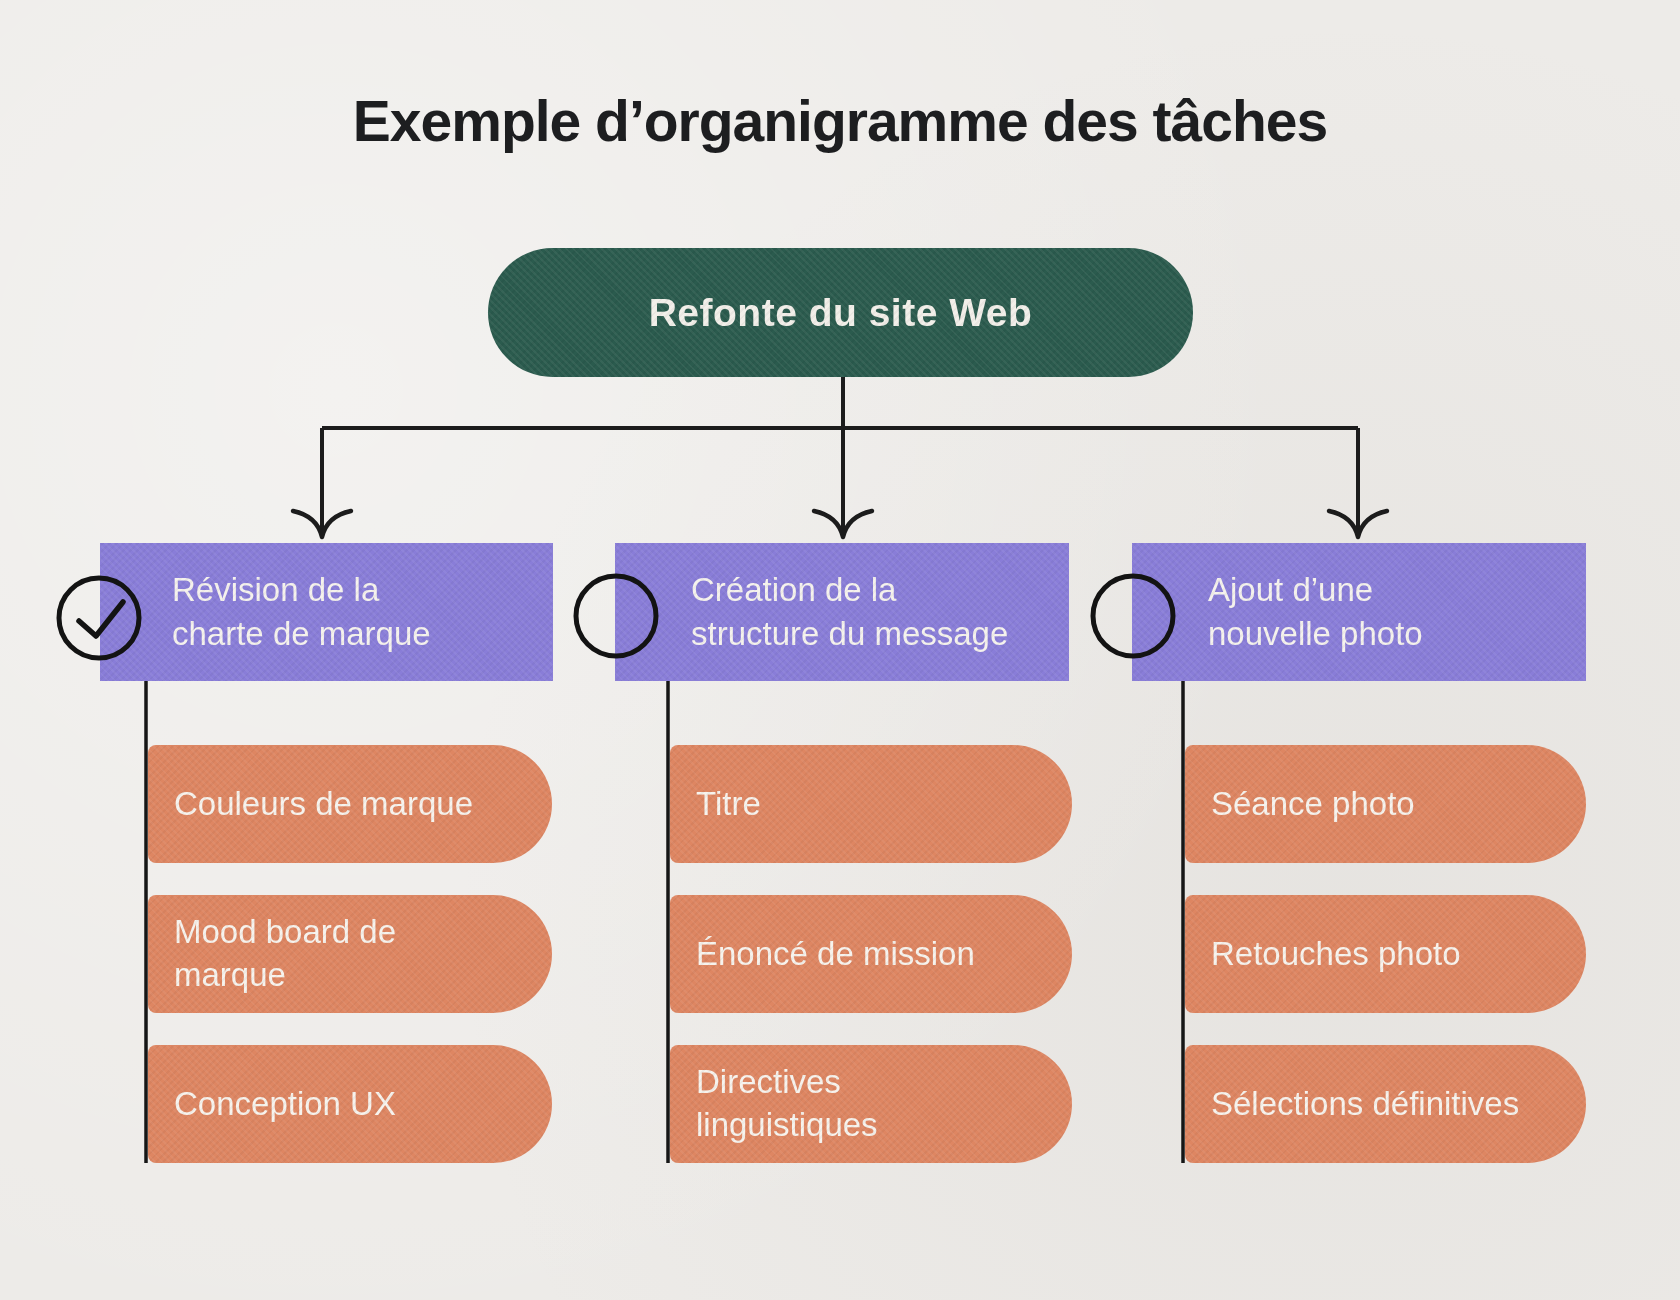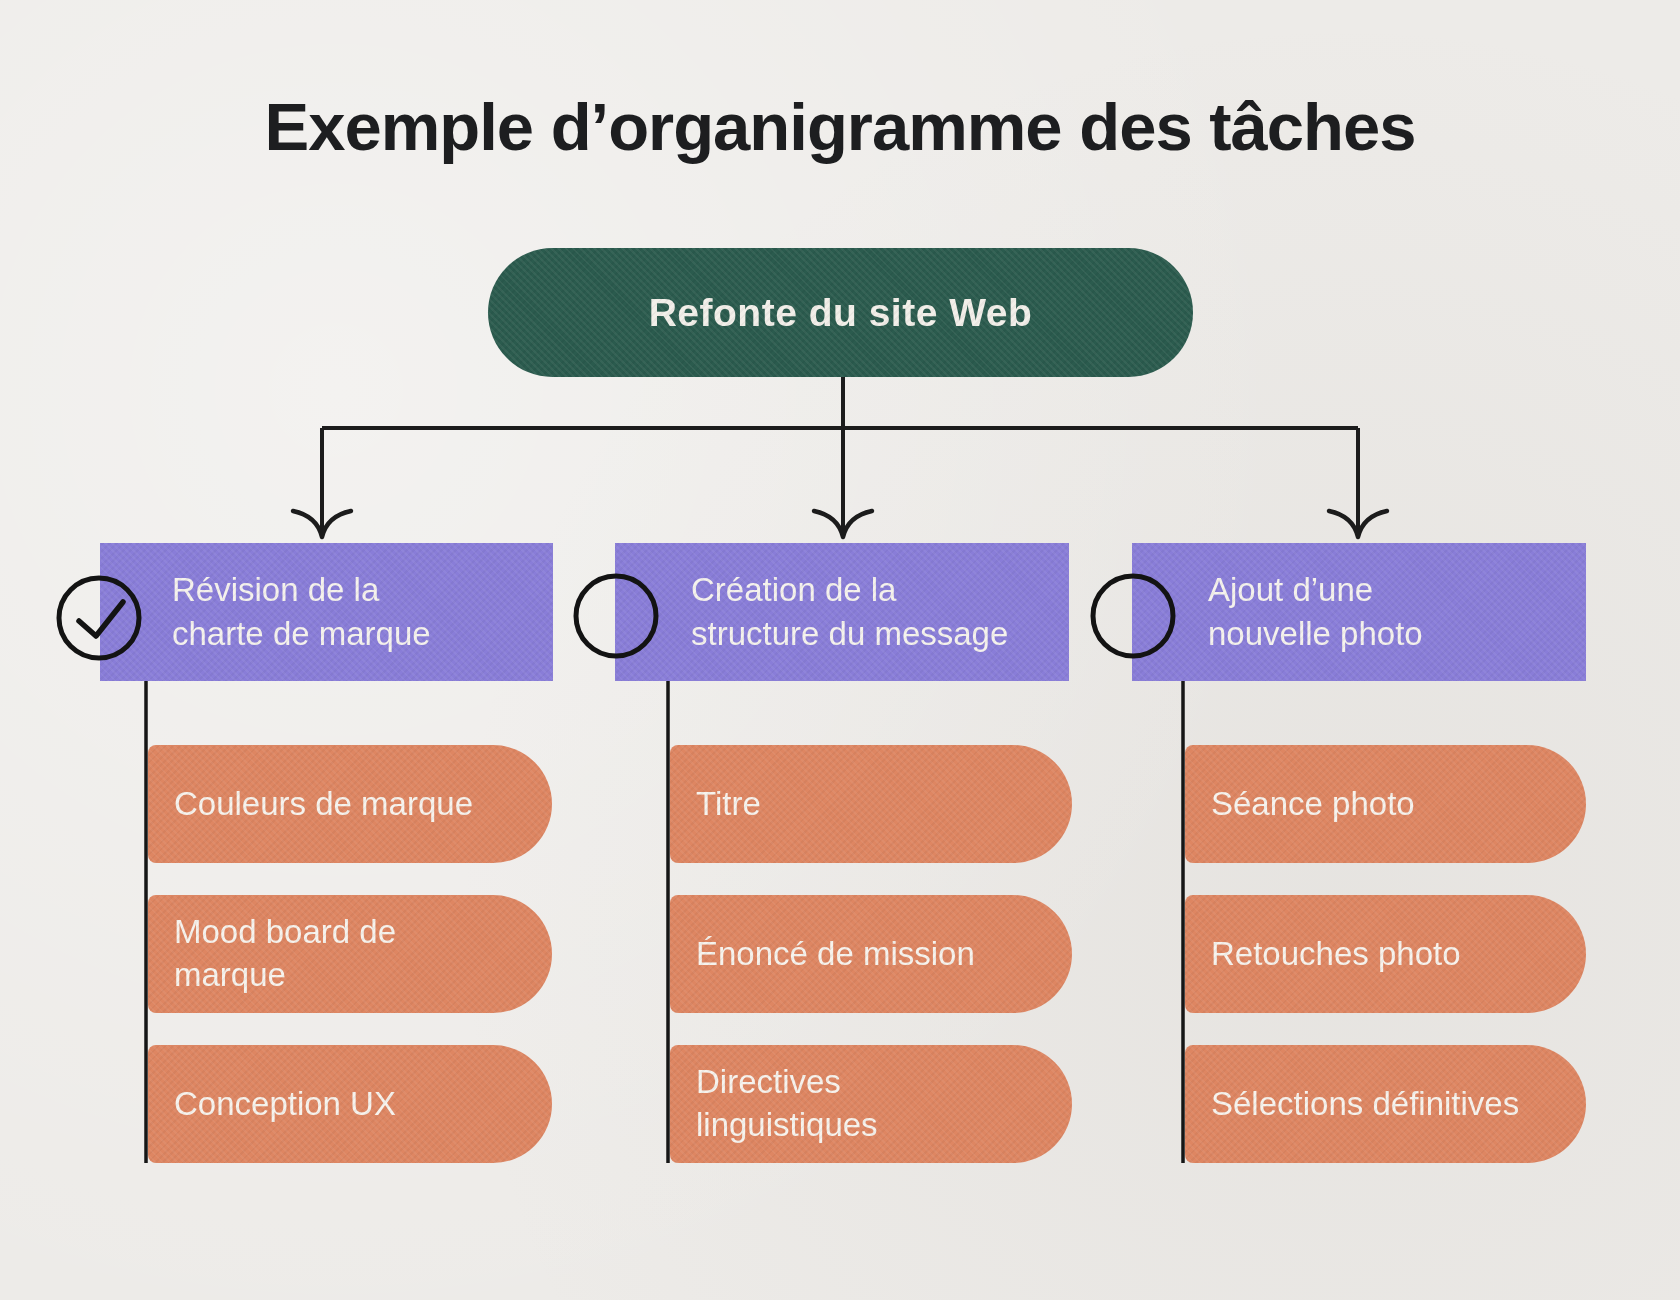--- a/index.html
+++ b/index.html
@@ -11,21 +11,21 @@
     background:#edebe8;
     background-image:
       radial-gradient(circle at 20% 30%, rgba(255,255,255,0.35), transparent 60%),
       radial-gradient(circle at 80% 70%, rgba(180,175,168,0.12), transparent 55%);
     overflow:hidden;
   }
 
   .page-title {
     position:absolute; top:88px; left:0; width:1680px;
     margin:0; text-align:center;
-    font-size:67px; font-weight:700; letter-spacing:-1px;
+    font-size:57px; font-weight:700; letter-spacing:-1px;
     color:#1d1e20;
   }
 
   .root-node {
     position:absolute; left:488px; top:248px; width:705px; height:129px;
     background:#2b5b4e; border-radius:65px;
     display:flex; align-items:center; justify-content:center;
     box-sizing:border-box;
   }
   .root-node span {

